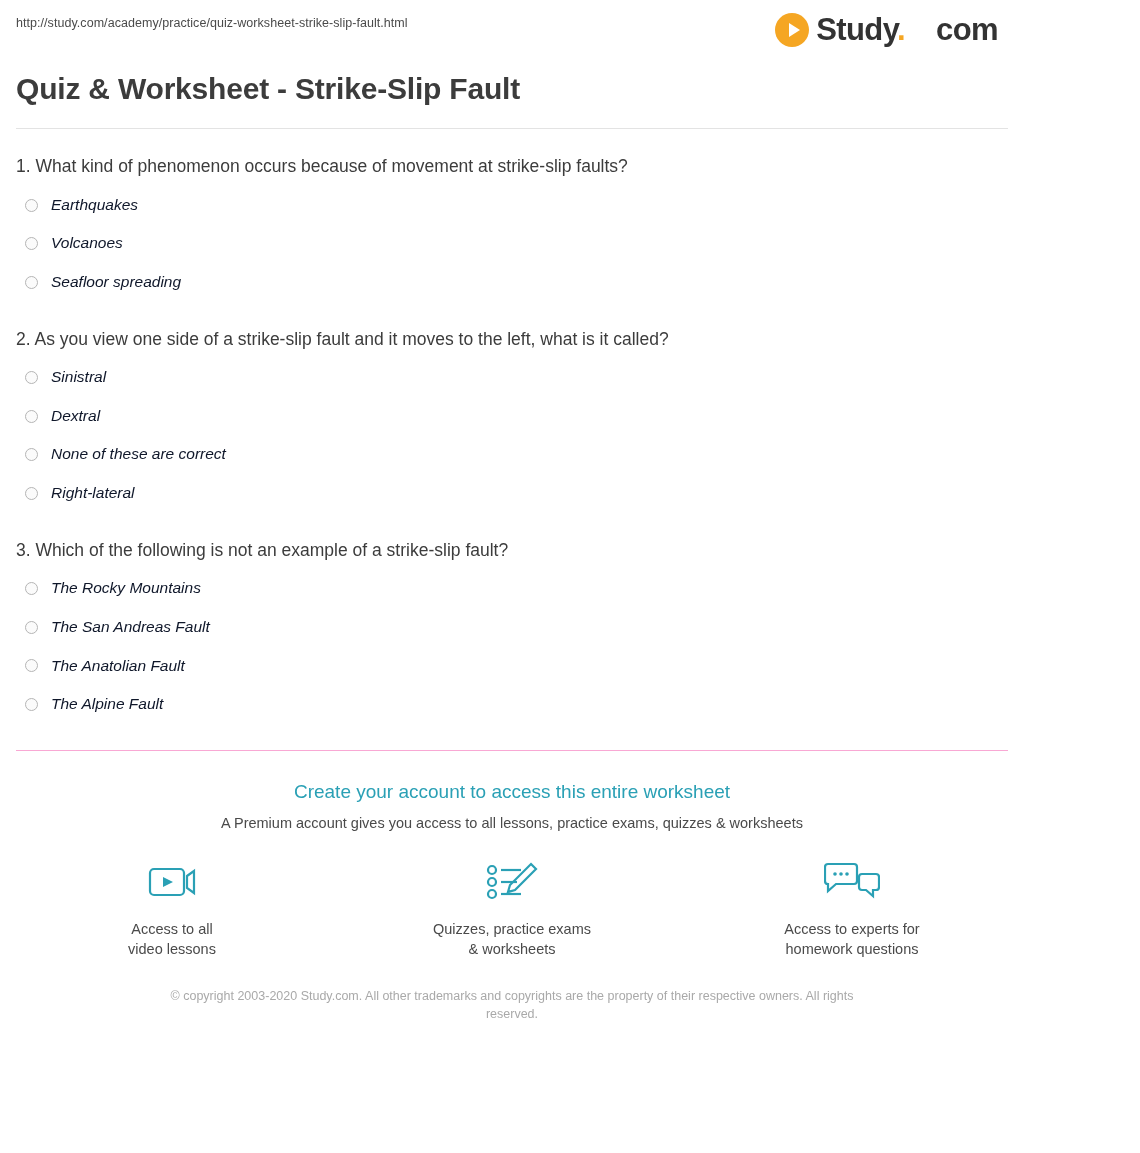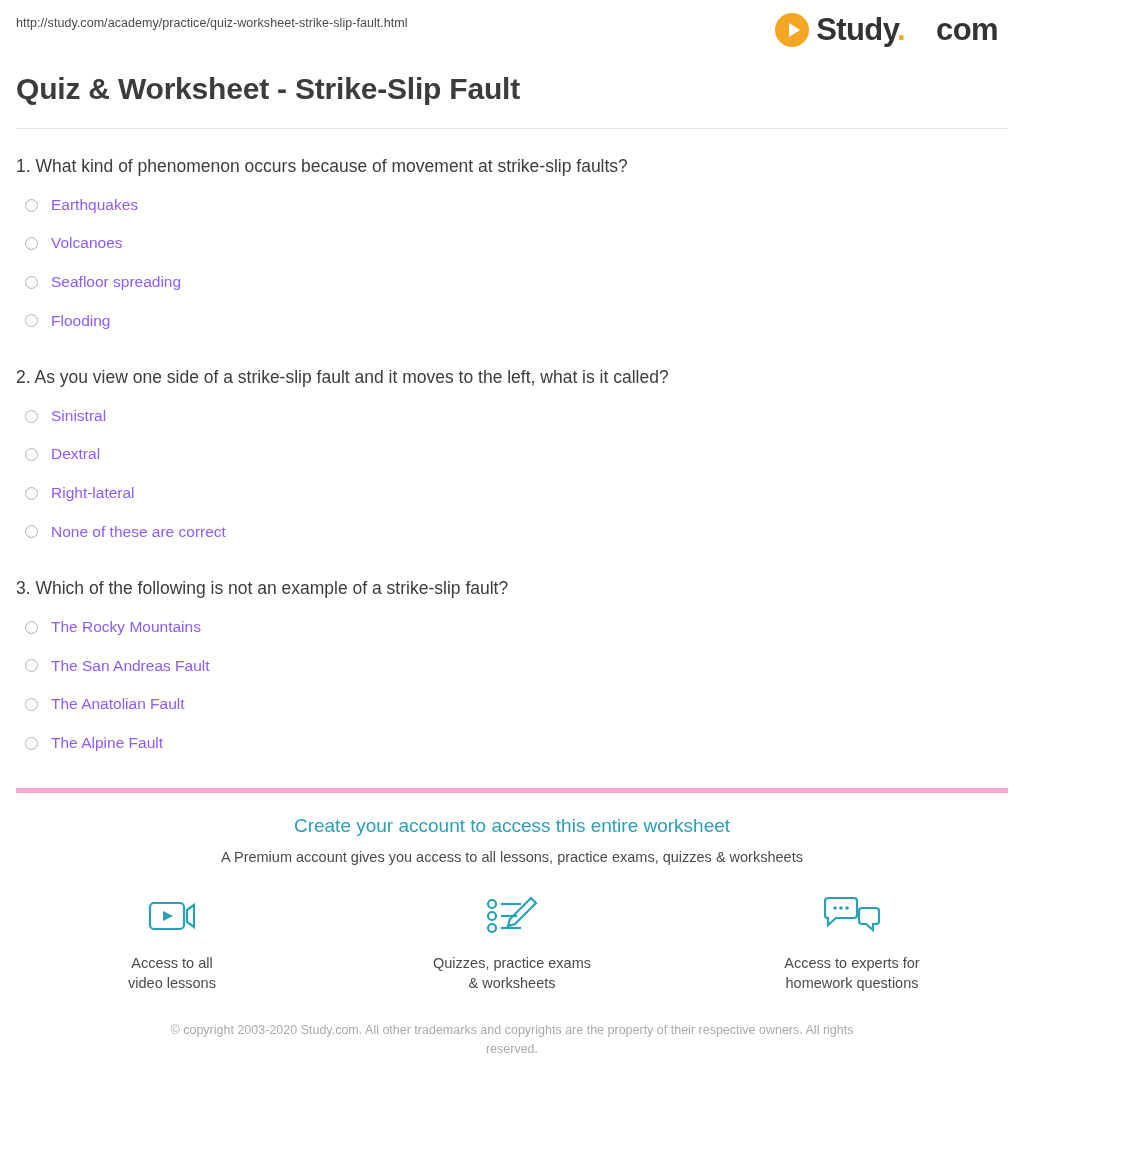--- a/index.html
+++ b/index.html
@@ -100,29 +100,30 @@
   .radio {
     width: 13px;
     height: 13px;
     border: 1px solid #b5b5b5;
     border-radius: 50%;
     background: #fbfbfb;
     flex: 0 0 auto;
   }
   .choice-label {
     font-size: 15.5px;
-    color: #8b5cf6;
+    color: #0f172a;
     line-height: 1.2;
+    font-style: italic;
   }
 
   
   .promo {
-    border-top: 5px solid #f9a8d4;
+    border-top: 1px solid #f9a8d4;
     margin-top: 10px;
-    padding-top: 22px;
+    padding-top: 30px;
     text-align: center;
   }
   .promo-head {
     font-size: 19px;
     color: #2aa0b5;
     margin-bottom: 12px;
   }
   .promo-sub {
     font-size: 14.5px;
     color: #4a4a4a;
@@ -187,43 +188,39 @@
         <span class="choice-label">Earthquakes</span>
       </div>
       <div class="choice">
         <span class="radio"></span>
         <span class="choice-label">Volcanoes</span>
       </div>
       <div class="choice">
         <span class="radio"></span>
         <span class="choice-label">Seafloor spreading</span>
       </div>
-      <div class="choice">
-        <span class="radio"></span>
-        <span class="choice-label">Flooding</span>
-      </div>
     </div>
 
     <div class="question-block">
       <p class="q-text">2. As you view one side of a strike-slip fault and it moves to the left, what is it called?</p>
       <div class="choice">
         <span class="radio"></span>
         <span class="choice-label">Sinistral</span>
       </div>
       <div class="choice">
         <span class="radio"></span>
         <span class="choice-label">Dextral</span>
       </div>
       <div class="choice">
         <span class="radio"></span>
+        <span class="choice-label">None of these are correct</span>
+      </div>
+      <div class="choice">
+        <span class="radio"></span>
         <span class="choice-label">Right-lateral</span>
-      </div>
-      <div class="choice">
-        <span class="radio"></span>
-        <span class="choice-label">None of these are correct</span>
       </div>
     </div>
 
     <div class="question-block">
       <p class="q-text">3. Which of the following is not an example of a strike-slip fault?</p>
       <div class="choice">
         <span class="radio"></span>
         <span class="choice-label">The Rocky Mountains</span>
       </div>
       <div class="choice">

